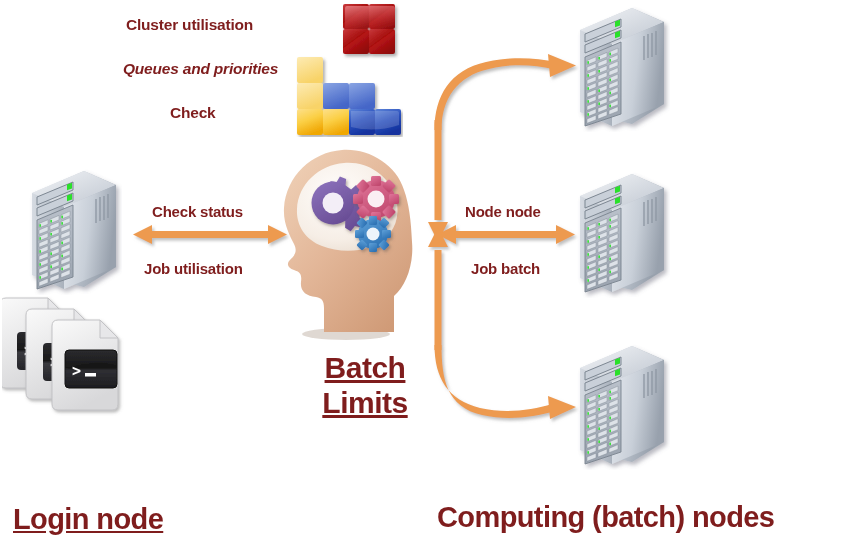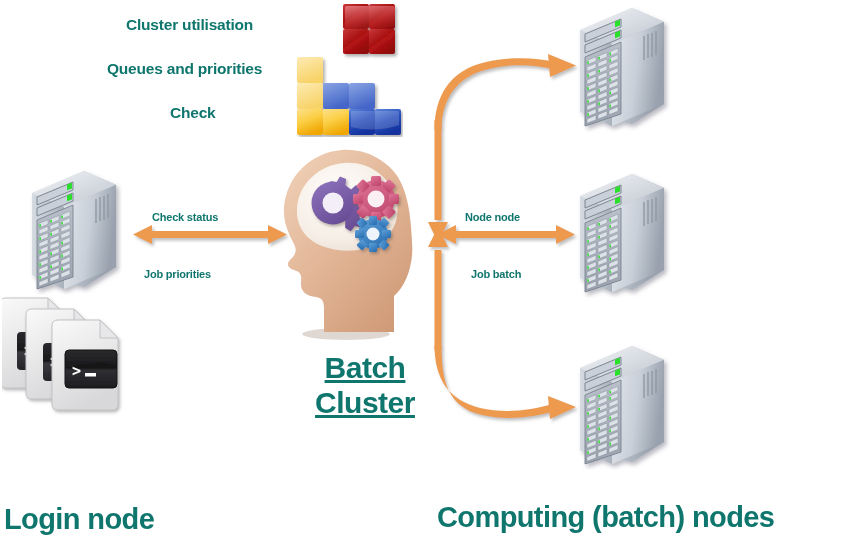--- a/index.html
+++ b/index.html
@@ -14,45 +14,45 @@
     position: relative;
     width: 845px;
     height: 546px;
     background: #ffffff;
     overflow: hidden;
   }
 
   
   .lbl {
     position: absolute;
-    color: #0f766e;
+    color: #7f1d1d;
     font-weight: bold;
     white-space: nowrap;
     letter-spacing: -0.2px;
   }
   .lbl-bullet { font-size: 15.5px; }
-  .lbl-flow   { font-size: 11px; margin-top: 8px; }
+  .lbl-flow   { font-size: 15px; }
   .lbl-big    { font-size: 30px; letter-spacing: -0.5px; }
   .lbl-title  { font-size: 29px; letter-spacing: -0.6px; }
   .center-txt { text-align: center; text-decoration: underline; }
 
   #bullet-cluster { left: 126px; top: 16px; }
-  #bullet-queues  { left: 107px; top: 60px; }
+  #bullet-queues  { left: 123px; top: 60px; font-style: italic; }
   #bullet-limits  { left: 170px; top: 104px; }
 
   #flow-check  { left: 152px; top: 203px; }
   #flow-submit { left: 144px; top: 260px; }
   #flow-node   { left: 465px; top: 203px; }
   #flow-job    { left: 471px; top: 260px; }
 
   #batch-system {
     left: 275px; top: 350px; width: 180px;
     line-height: 1.18;
   }
-  #title-login   { left: 4px;  top: 503px; }
+  #title-login   { left: 13px;  top: 503px; text-decoration: underline; }
   #title-compute { left: 437px; top: 501px; text-align: center; }
 
   
   .layer {
     position: absolute;
     left: 0; top: 0;
     width: 845px; height: 546px;
     pointer-events: none;
   }
 
@@ -621,25 +621,25 @@
                  C506 414, 532 410, 552 404
                  L555 411
                  C534 417, 508 421, 482 415
                  C447 407, 441.5 380, 441.5 345 Z" fill="#ED9A4F"></path>
         <polygon points="576,407 548,396 550,419"></polygon>
       </g>
     </g>
   </svg>
 
   <div class="lbl lbl-flow" id="flow-check">Check status</div>
-  <div class="lbl lbl-flow" id="flow-submit">Job priorities</div>
+  <div class="lbl lbl-flow" id="flow-submit">Job utilisation</div>
   <div class="lbl lbl-flow" id="flow-node">Node node</div>
   <div class="lbl lbl-flow" id="flow-job">Job batch</div>
 
   <div class="lbl lbl-big center-txt" id="batch-system">
     <div>Batch</div>
-    <div>Cluster</div>
+    <div>Limits</div>
   </div>
 
   <div class="lbl lbl-title" id="title-login">Login node</div>
   <div class="lbl lbl-title" id="title-compute">Computing (batch) nodes</div>
 
 </div>
 
 </body></html>

